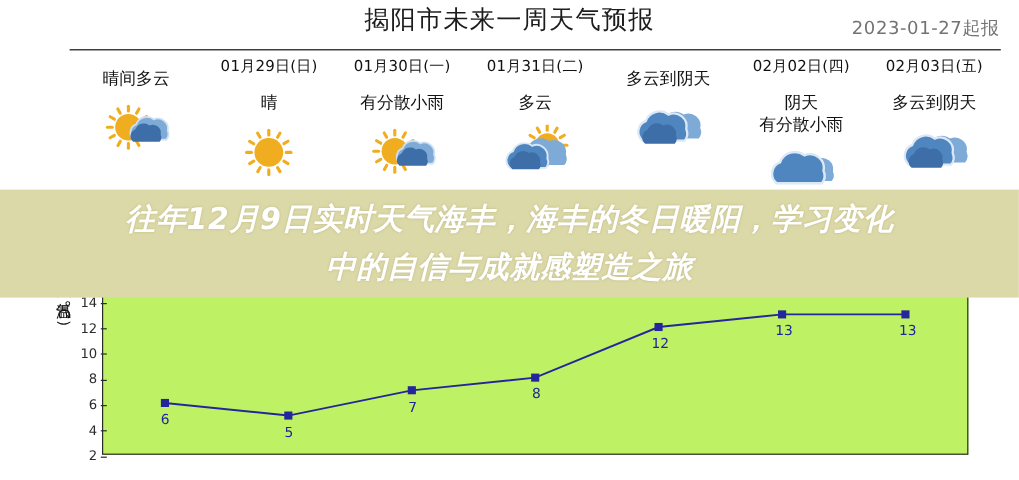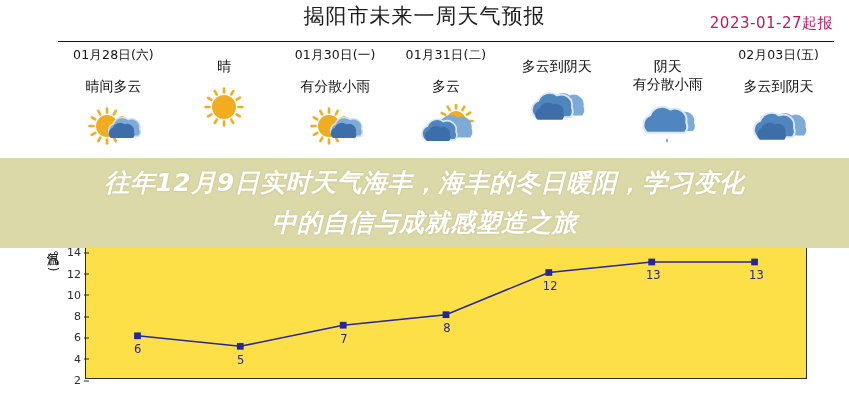--- a/index.html
+++ b/index.html
@@ -14,21 +14,21 @@
 
   
   .fc-title{
     position:absolute;left:0;top:2px;width:849px;text-align:center;
     font-size:21px;color:#1c1c1c;letter-spacing:1px;
     font-family:"DejaVu Sans","Liberation Sans",sans-serif;
     font-weight:400;
   }
   .issue-stamp{
     position:absolute;right:16px;top:14px;
-    font-size:15px;color:#be185d;letter-spacing:.5px;
+    font-size:15px;color:#737373;letter-spacing:.5px;
     font-family:"DejaVu Sans","Liberation Sans",sans-serif;
   }
   .rule{
     position:absolute;left:58px;top:41px;width:776px;height:0;
     border-top:1.6px solid #111;
   }
 
   
   .day-row{
     position:absolute;left:58px;top:44px;width:776px;height:116px;
@@ -46,21 +46,21 @@
     text-align:center;font-family:"DejaVu Sans","Liberation Sans",sans-serif;
     white-space:pre-line;
   }
   .day-icon{margin-top:8px;height:46px;display:flex;align-items:center;justify-content:center;}
   .day-icon svg{display:block;}
 
   
   .chart-wrap{position:absolute;left:0;top:160px;width:849px;height:240px;}
   .plot-frame{
     position:absolute;left:85px;top:6px;width:722px;height:213px;
-    border:1.4px solid #2b2b2b;background:#fde047;box-sizing:border-box;
+    border:1.4px solid #2b2b2b;background:#bef264;box-sizing:border-box;
   }
   .ytick{
     position:absolute;right:100%;margin-right:5px;transform:translateY(-50%);
     font-size:11px;color:#2b2b2b;font-family:"DejaVu Sans",sans-serif;white-space:nowrap;
   }
   .ytick i{
     position:absolute;left:100%;margin-left:3px;top:50%;
     width:5px;height:0;border-top:1.2px solid #2b2b2b;
   }
   .yaxis-label{
@@ -99,21 +99,20 @@
 <body>
 
 <div id="root">
 
   <div class="fc-title">揭阳市未来一周天气预报</div>
   <div class="issue-stamp">2023-01-27起报</div>
   <div class="rule"></div>
 
   <div class="day-row" id="day-row">
       <div class="day-col">
-        <div class="day-date">01月28日(六)</div>
         <div class="day-desc">晴间多云</div>
         <div class="day-icon">
           <svg width="64" height="46" viewBox="0 0 64 46">
             <line x1="39.5" y1="22.0" x2="43.5" y2="22.0" stroke="#f0ad20" stroke-width="2.6" stroke-linecap="round"></line>
             <line x1="37.7" y1="28.8" x2="41.2" y2="30.8" stroke="#f0ad20" stroke-width="2.6" stroke-linecap="round"></line>
             <line x1="32.8" y1="33.7" x2="34.8" y2="37.2" stroke="#f0ad20" stroke-width="2.6" stroke-linecap="round"></line>
             <line x1="26.0" y1="35.5" x2="26.0" y2="39.5" stroke="#f0ad20" stroke-width="2.6" stroke-linecap="round"></line>
             <line x1="19.3" y1="33.7" x2="17.3" y2="37.2" stroke="#f0ad20" stroke-width="2.6" stroke-linecap="round"></line>
             <line x1="14.3" y1="28.8" x2="10.8" y2="30.8" stroke="#f0ad20" stroke-width="2.6" stroke-linecap="round"></line>
             <line x1="12.5" y1="22.0" x2="8.5" y2="22.0" stroke="#f0ad20" stroke-width="2.6" stroke-linecap="round"></line>
@@ -126,20 +125,21 @@
             <g transform="translate(44,26) scale(1.05)">
     <path d="M -13 6 A 7 7 0 0 1 -11 -6 A 9 9 0 0 1 3 -10 A 8 8 0 0 1 14 -1 A 6.5 6.5 0 0 1 13 6 Z" fill="#7daad6" stroke="#cfe0f2" stroke-width="1.4"></path>
             </g>
             <g transform="translate(41,29) scale(0.85)">
     <path d="M -13 6 A 7 7 0 0 1 -11 -6 A 9 9 0 0 1 3 -10 A 8 8 0 0 1 14 -1 A 6.5 6.5 0 0 1 13 6 Z" fill="#3e6ea8"></path>
             </g>
           </svg>
         </div>
       </div>
       <div class="day-col">
+        <div class="day-date">01月29日(日)</div>
         <div class="day-desc">晴</div>
         <div class="day-icon">
           <svg width="64" height="46" viewBox="0 0 64 46">
             <line x1="46.5" y1="23.0" x2="50.5" y2="23.0" stroke="#f0ad20" stroke-width="2.6" stroke-linecap="round"></line>
             <line x1="44.6" y1="30.3" x2="48.0" y2="32.3" stroke="#f0ad20" stroke-width="2.6" stroke-linecap="round"></line>
             <line x1="39.3" y1="35.6" x2="41.3" y2="39.0" stroke="#f0ad20" stroke-width="2.6" stroke-linecap="round"></line>
             <line x1="32.0" y1="37.5" x2="32.0" y2="41.5" stroke="#f0ad20" stroke-width="2.6" stroke-linecap="round"></line>
             <line x1="24.8" y1="35.6" x2="22.8" y2="39.0" stroke="#f0ad20" stroke-width="2.6" stroke-linecap="round"></line>
             <line x1="19.4" y1="30.3" x2="16.0" y2="32.3" stroke="#f0ad20" stroke-width="2.6" stroke-linecap="round"></line>
             <line x1="17.5" y1="23.0" x2="13.5" y2="23.0" stroke="#f0ad20" stroke-width="2.6" stroke-linecap="round"></line>
@@ -219,20 +219,21 @@
             <g transform="translate(28,25) scale(1.35)">
     <path d="M -13 6 A 7 7 0 0 1 -11 -6 A 9 9 0 0 1 3 -10 A 8 8 0 0 1 14 -1 A 6.5 6.5 0 0 1 13 6 Z" fill="#4f86c0" stroke="#dbe8f6" stroke-width="1.4"></path>
             </g>
             <g transform="translate(25,30) scale(0.95)">
     <path d="M -13 6 A 7 7 0 0 1 -11 -6 A 9 9 0 0 1 3 -10 A 8 8 0 0 1 14 -1 A 6.5 6.5 0 0 1 13 6 Z" fill="#3e6ea8"></path>
             </g>
           </svg>
         </div>
       </div>
       <div class="day-col">
+        <div class="day-date">02月02日(四)</div>
         <div class="day-desc">阴天
 有分散小雨</div>
         <div class="day-icon">
           <svg width="64" height="46" viewBox="0 0 64 46">
             <g transform="translate(42,23) scale(1.15)">
     <path d="M -13 6 A 7 7 0 0 1 -11 -6 A 9 9 0 0 1 3 -10 A 8 8 0 0 1 14 -1 A 6.5 6.5 0 0 1 13 6 Z" fill="#7daad6"></path>
             </g>
             <g transform="translate(30,23) scale(1.45)">
     <path d="M -13 6 A 7 7 0 0 1 -11 -6 A 9 9 0 0 1 3 -10 A 8 8 0 0 1 14 -1 A 6.5 6.5 0 0 1 13 6 Z" fill="#4f86c0" stroke="#dbe8f6" stroke-width="1.4"></path>
             </g>

